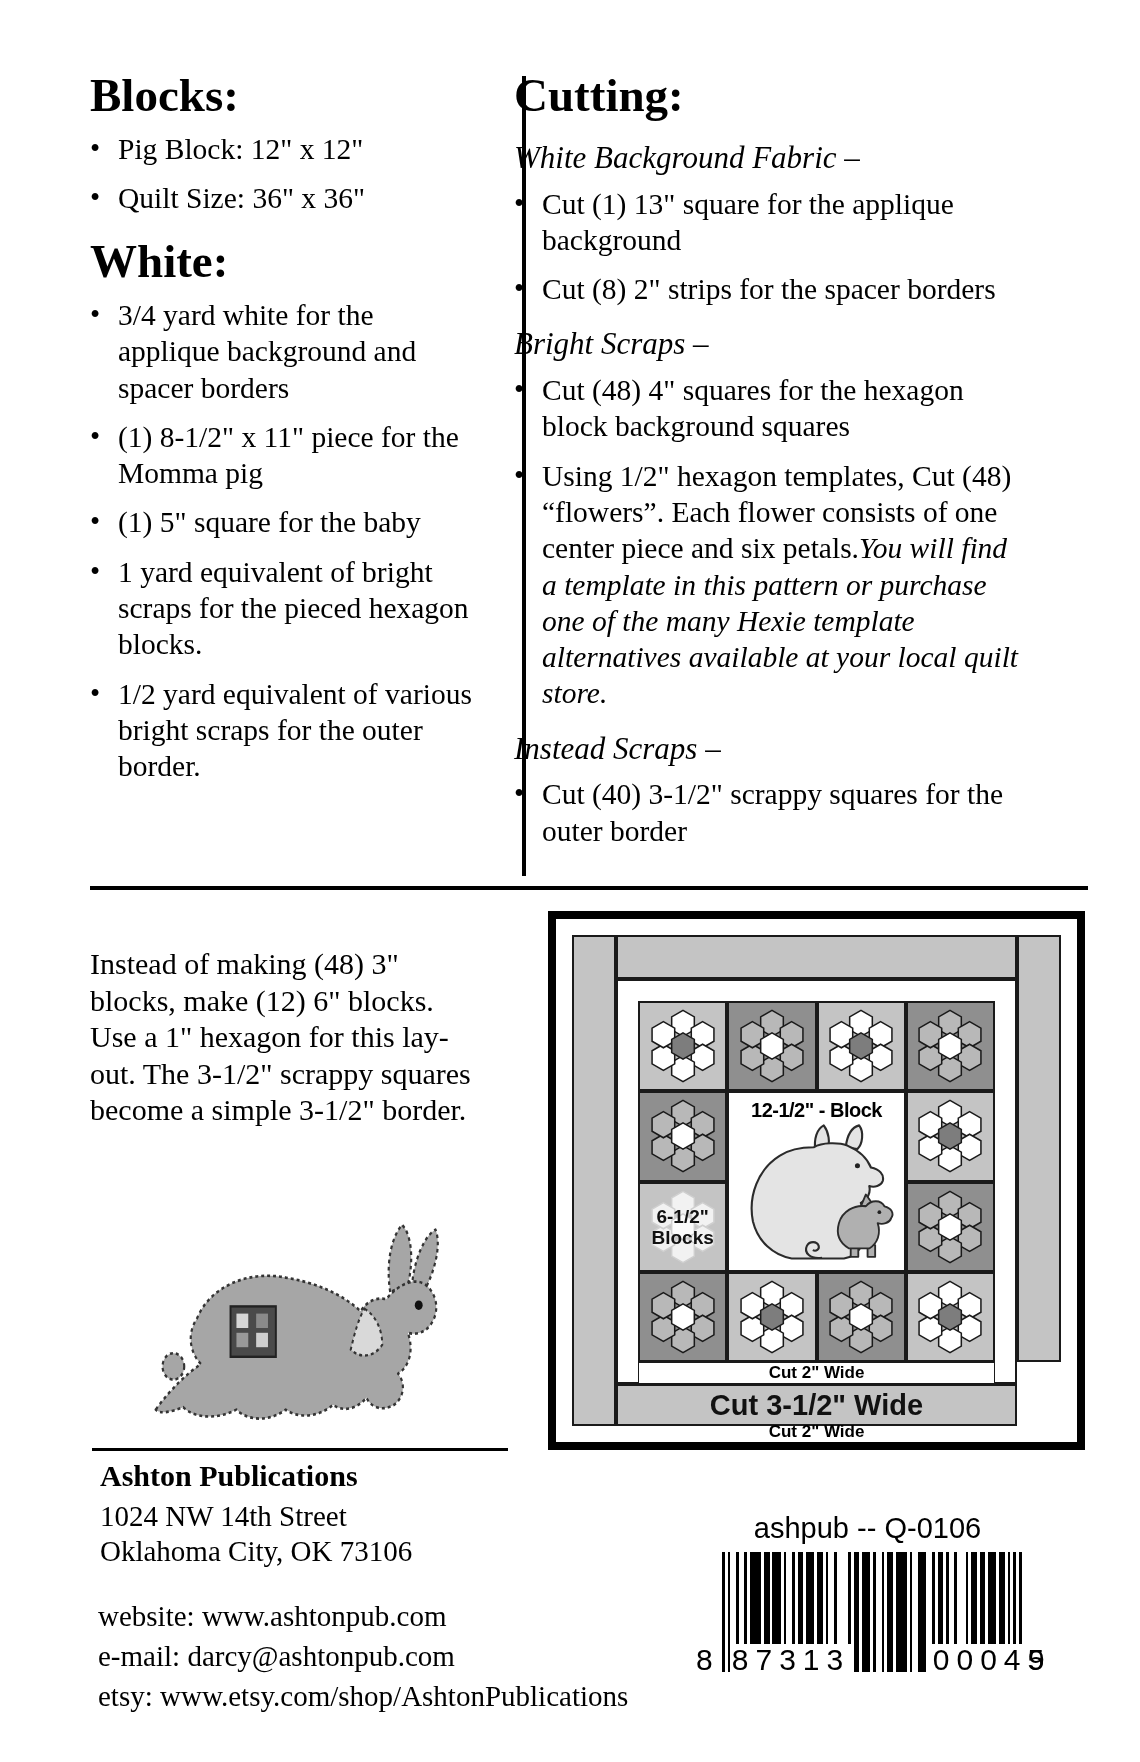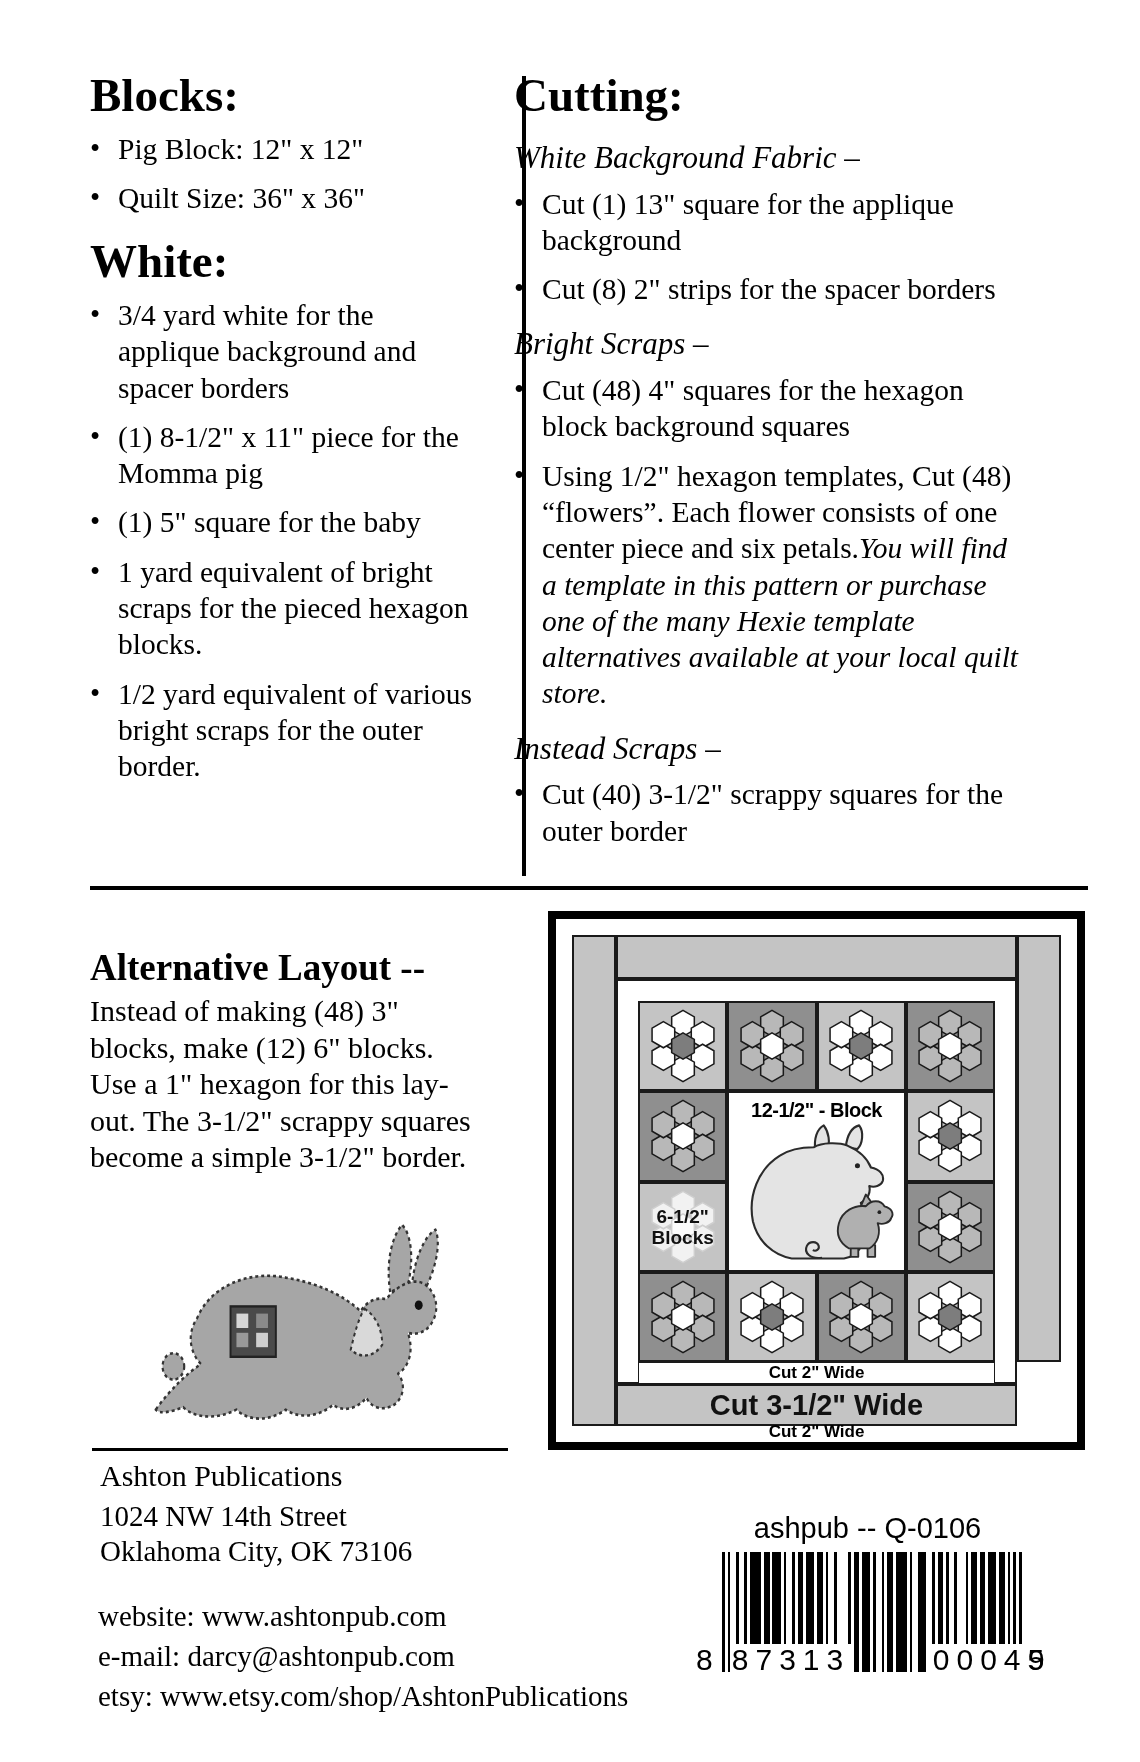--- a/index.html
+++ b/index.html
@@ -24,21 +24,21 @@
   
   .logo{left:88px;top:1190px;width:430px;height:260px;}
   .logo .word1{position:absolute;left:10px;top:140px;font-family:"Liberation Sans",sans-serif;
       font-size:56px;color:#111;letter-spacing:1px;}
   .logo .word2{position:absolute;left:32px;top:198px;font-family:"Liberation Sans",sans-serif;
       font-size:43px;color:#111;}
   .logo svg{position:absolute;left:44px;top:18px;}
   
   .addr-rule{left:92px;top:1448px;width:416px;height:3px;background:#000;}
   .address{left:100px;top:1458px;font-size:29px;line-height:1.22;}
-  .address .name{font-weight:normal;font-size:30px;margin-bottom:4px;}
+  .address .name{font-weight:bold;font-size:30px;margin-bottom:4px;}
   .address .lines{white-space:pre-line;line-height:1.22;}
   .contact{left:98px;top:1596px;font-size:29px;line-height:1.38;white-space:pre-line;}
   
   .product-code{left:695px;top:1512px;width:345px;text-align:center;
       font-family:"Liberation Sans",sans-serif;font-size:29px;}
   .barcode{left:722px;top:1552px;height:120px;}
   .barcode .bar{position:absolute;top:0;bottom:0;background:#000;}
   .bc-box{position:absolute;bottom:-4px;height:32px;background:#fff;
       font-family:"Liberation Sans",sans-serif;font-size:30px;text-align:center;
       letter-spacing:7px;line-height:32px;}
@@ -139,21 +139,20 @@
   <div class="subhead">Instead Scraps –</div>
   <div class="bullet">
     <span class="dot">•</span>
     <span>Cut (40) 3-1/2" scrappy squares for the outer border</span>
   </div>
 </div>
 
 <div class="abs rule-1"></div>
 
 <div class="abs alt">
-  <h2>Alternative Layout --</h2>
   <div class="body">Instead of making (48) 3"
 blocks, make (12) 6" blocks.
 Use a 1" hexagon for this lay-
 out. The 3-1/2" scrappy squares
 become a simple 3-1/2" border.</div>
 </div>
 
 <div class="abs logo">
   <svg width="335" height="228" viewBox="0 0 340 190" preserveAspectRatio="none">
     <g fill="#a6a6a6" stroke="#333" stroke-width="2.2" stroke-dasharray="3 3" stroke-linejoin="round">

